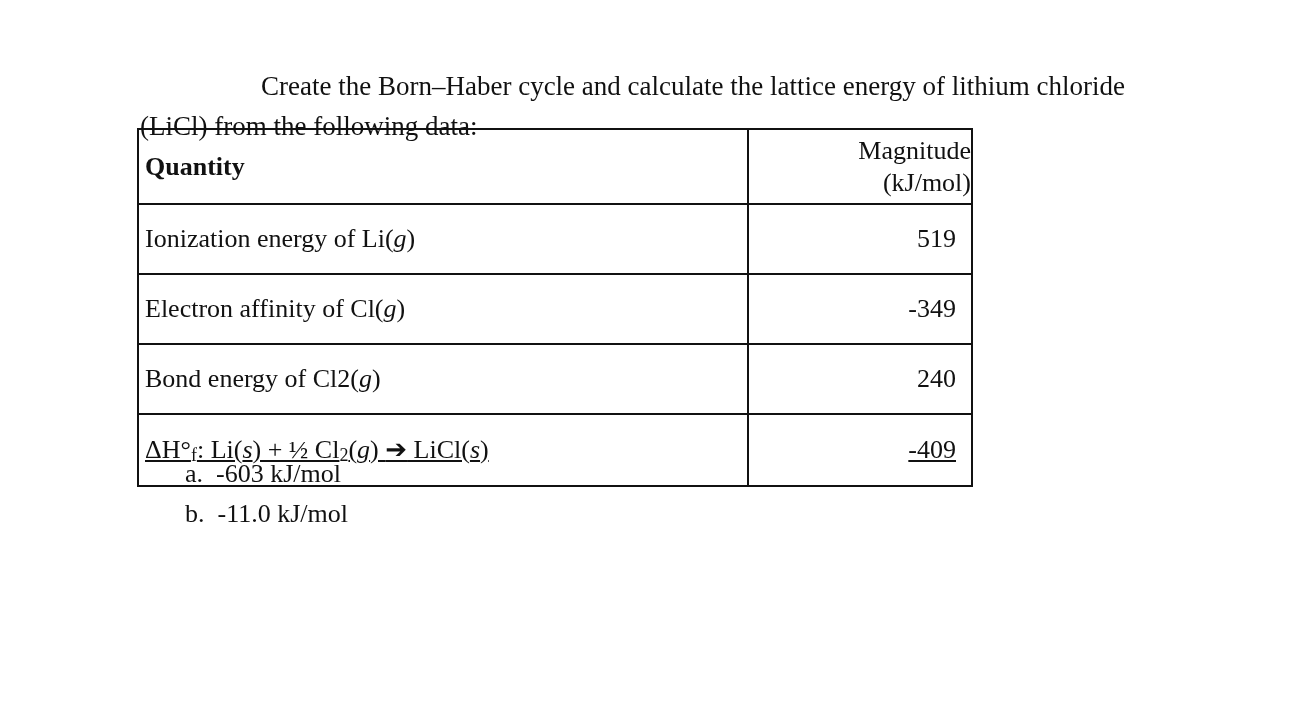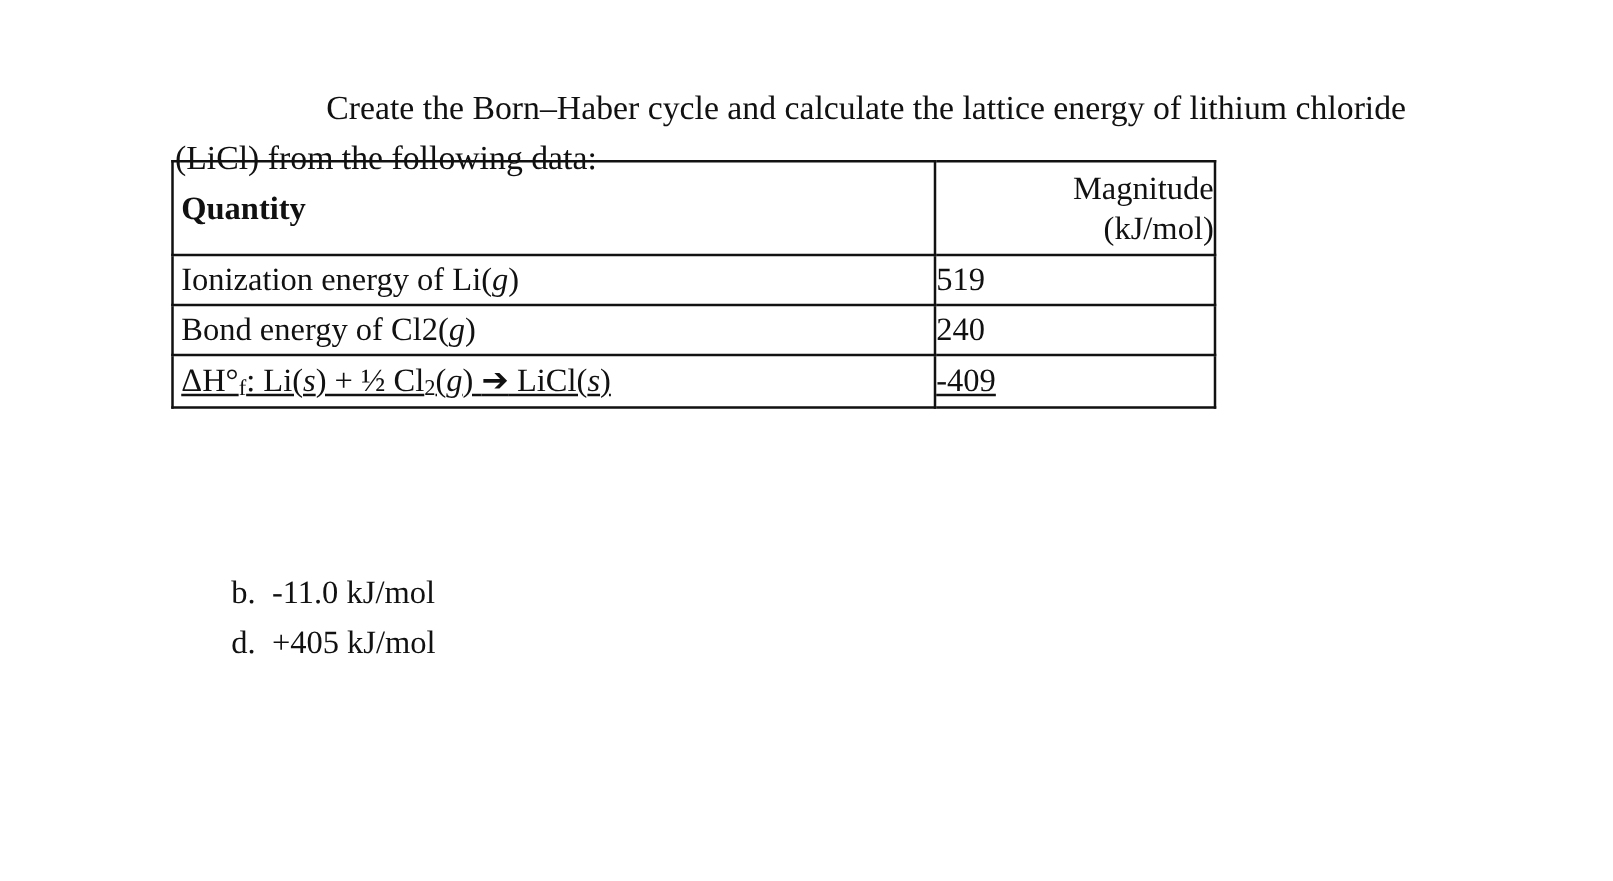--- a/index.html
+++ b/index.html
@@ -52,22 +52,22 @@
     width: 602px;
     border-radius: 15px;
   }
   table.data th.mag {
     text-align: right;
     line-height: 32px;
     padding: 0;
     border-radius: 11px;
   }
   table.data td.val {
-    text-align: left;
-    padding: 0;
+    text-align: right;
+    padding: 15px;
   }
   table.data tr.last td {
     height: 40px;
     text-decoration: underline;
   }
   .sub {
     font-size: 18px;
     vertical-align: -3px;
   }
   .choices {
@@ -99,26 +99,30 @@
     <th class="mag">
       <span>Magnitude</span><br>
       <span>(kJ/mol)</span>
     </th>
   </tr>
   <tr>
     <td><span>Ionization energy of Li(</span><i>g</i><span>)</span></td>
     <td class="val">519</td>
   </tr>
   <tr>
+    <td><span>Electron affinity of Cl(</span><i>g</i><span>)</span></td>
+    <td class="val">-349</td>
+  </tr>
+  <tr>
     <td><span>Bond energy of Cl2(</span><i>g</i><span>)</span></td>
     <td class="val">240</td>
   </tr>
   <tr class="last">
     <td><span>ΔH°</span><span class="sub">f</span><span>:  Li(</span><i>s</i><span>) + ½ Cl</span><span class="sub">2</span><span>(</span><i>g</i><span>) </span><span>➔</span><span> LiCl(</span><i>s</i><span>)</span></td>
     <td class="val">-409</td>
   </tr>
 </tbody>
   </table>
 
 <ul class="choices">
+  <li><span>a.</span>  <span>-603 kJ/mol</span></li>
   <li><span>b.</span>  <span>-11.0 kJ/mol</span></li>
-  <li><span>d.</span>  <span>+405 kJ/mol</span></li>
 </ul>
 
 </body></html>

